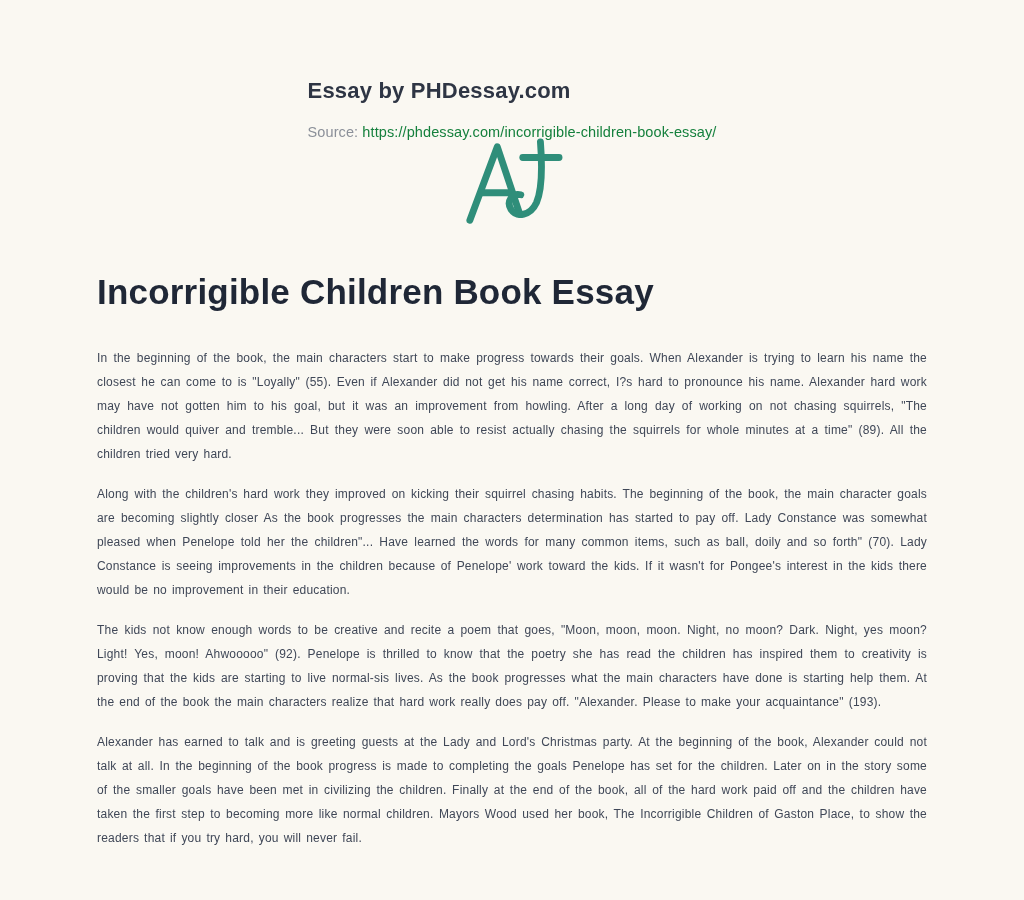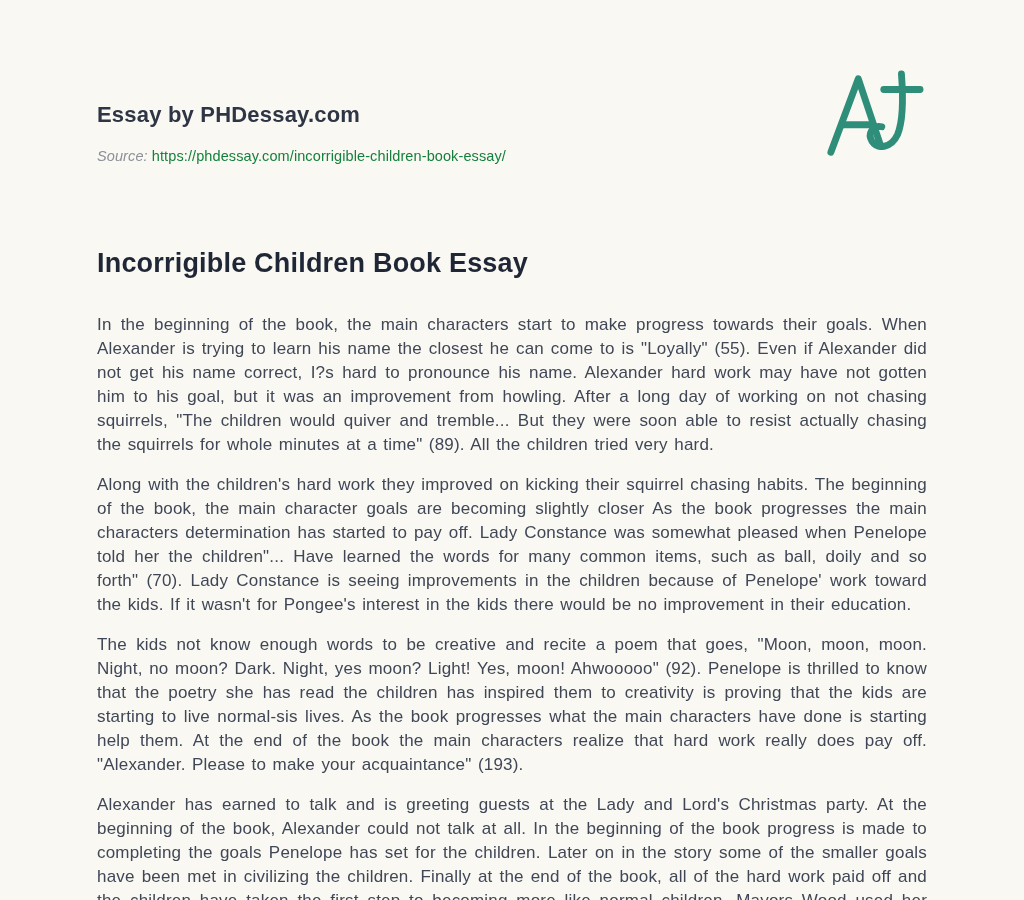--- a/index.html
+++ b/index.html
@@ -11,56 +11,57 @@
   }
   .page {
     width: 1024px;
     min-height: 900px;
     padding: 72px 97px 40px 97px;
     position: relative;
   }
   .header {
     display: flex;
     justify-content: space-between;
-    align-items: flex-end;
+    align-items: center;
+    flex-direction: column;
   }
   .header-left { padding-top: 6px; }
   .byline {
     font-size: 22px;
     font-weight: 600;
     color: #2e3544;
     letter-spacing: 0.2px;
   }
   .source-line {
     margin-top: 20px;
     font-size: 14.5px;
     letter-spacing: 0.1px;
   }
-  .source-label { color: #8b9099; font-style: italic; }
+  .source-label { color: #8b9099; }
   .source-url {
     color: #15803d;
     text-decoration: none;
   }
   .brand-logo {
     width: 108px;
     height: 98px;
     flex: 0 0 auto;
     margin-top: -6px;
     cursor: pointer;
   }
   .title {
-    margin-top: 84px;
-    font-size: 27px;
+    margin-top: 40px;
+    font-size: 35px;
     font-weight: 700;
     color: #1f2736;
     letter-spacing: 0.2px;
   }
   .article-body { margin-top: 34px; }
   .article-body p {
-    font-size: 17px;
+    font-size: 12px;
     line-height: 24px;
     color: #3f4757;
     text-align: justify;
     letter-spacing: 0.2px;
     word-spacing: 1.5px;
     margin-bottom: 16px;
   }
   .article-body p:last-child { margin-bottom: 0; }
 </style>
 </head>

